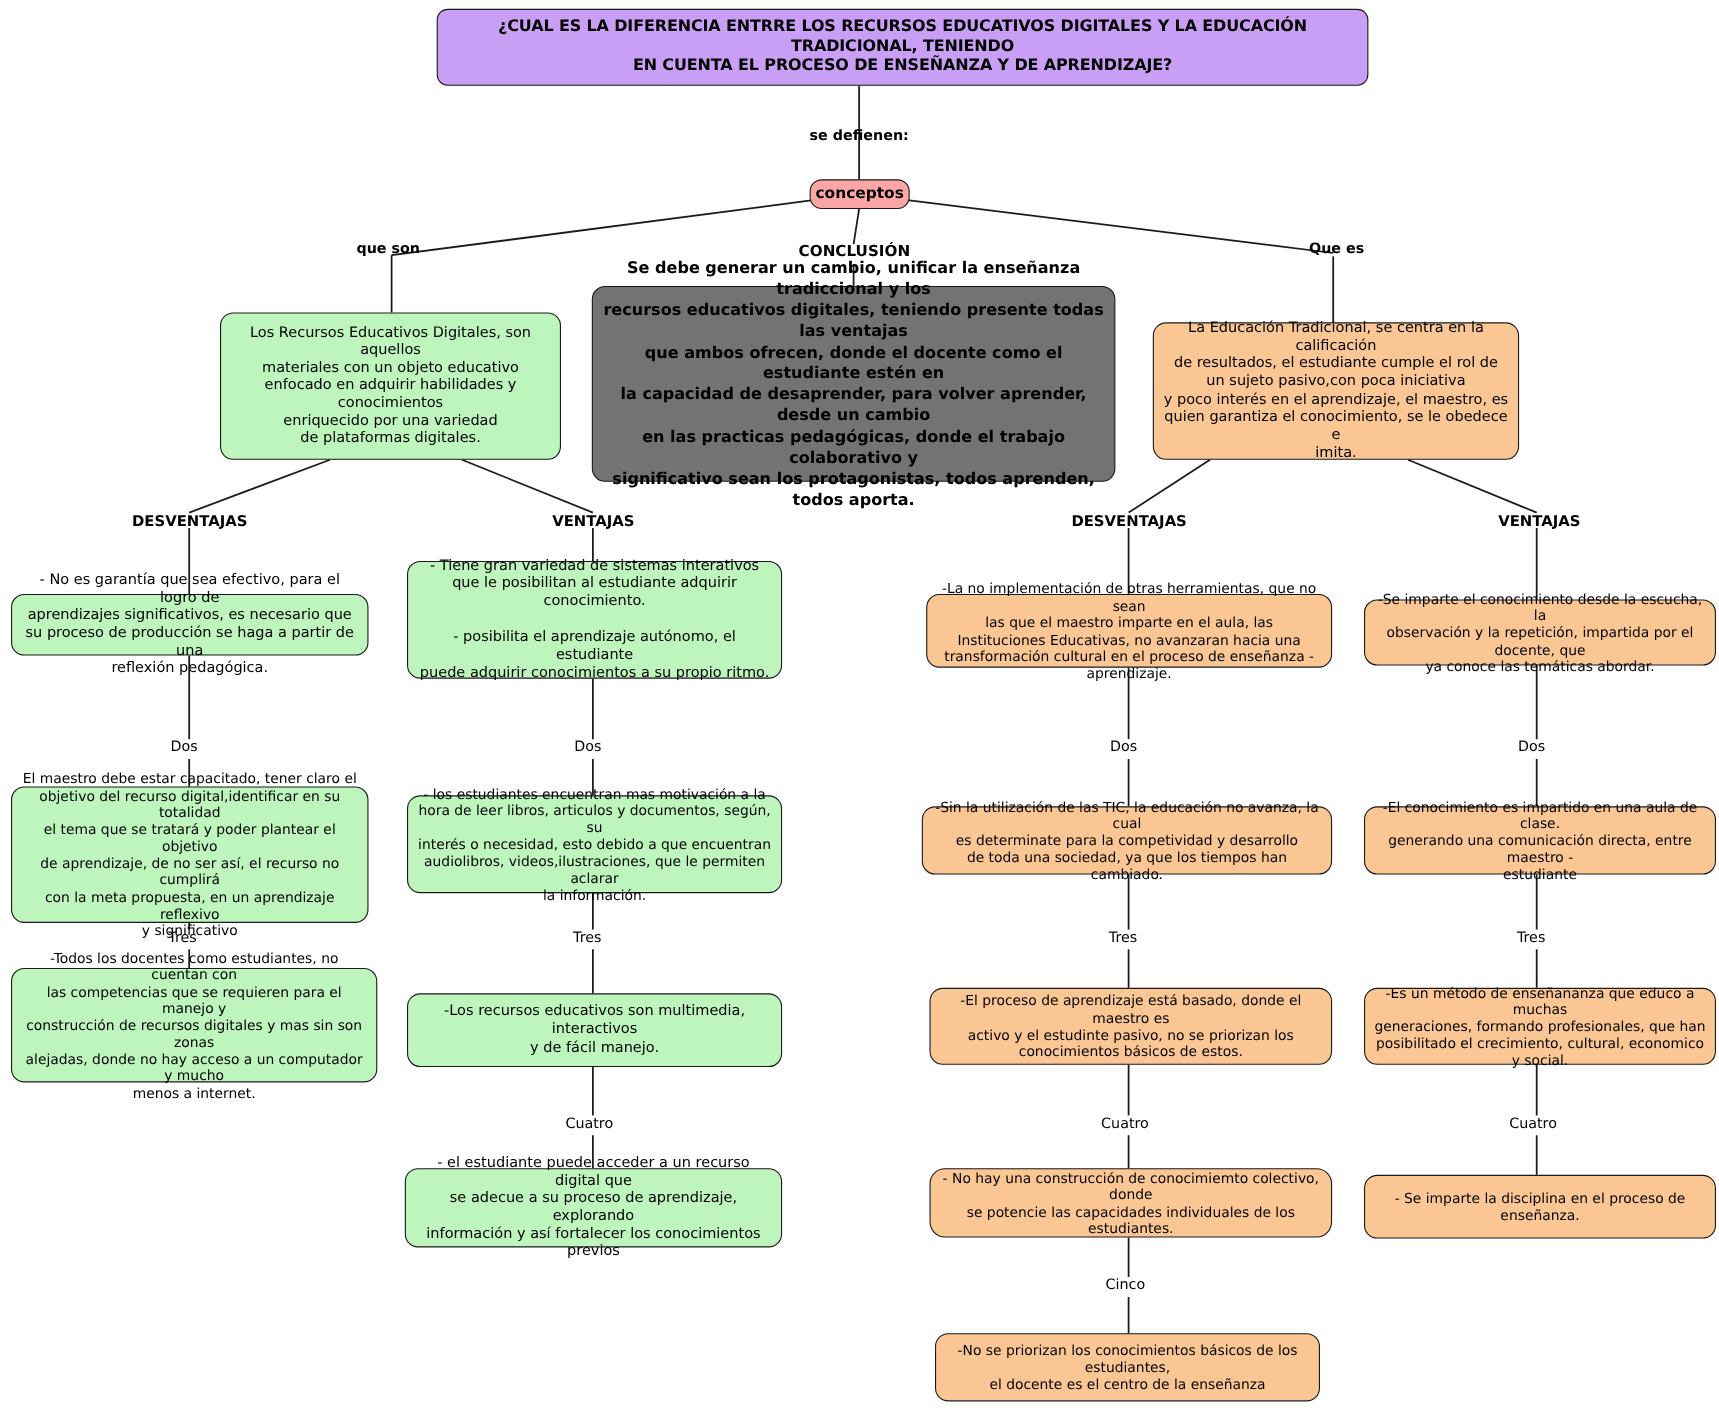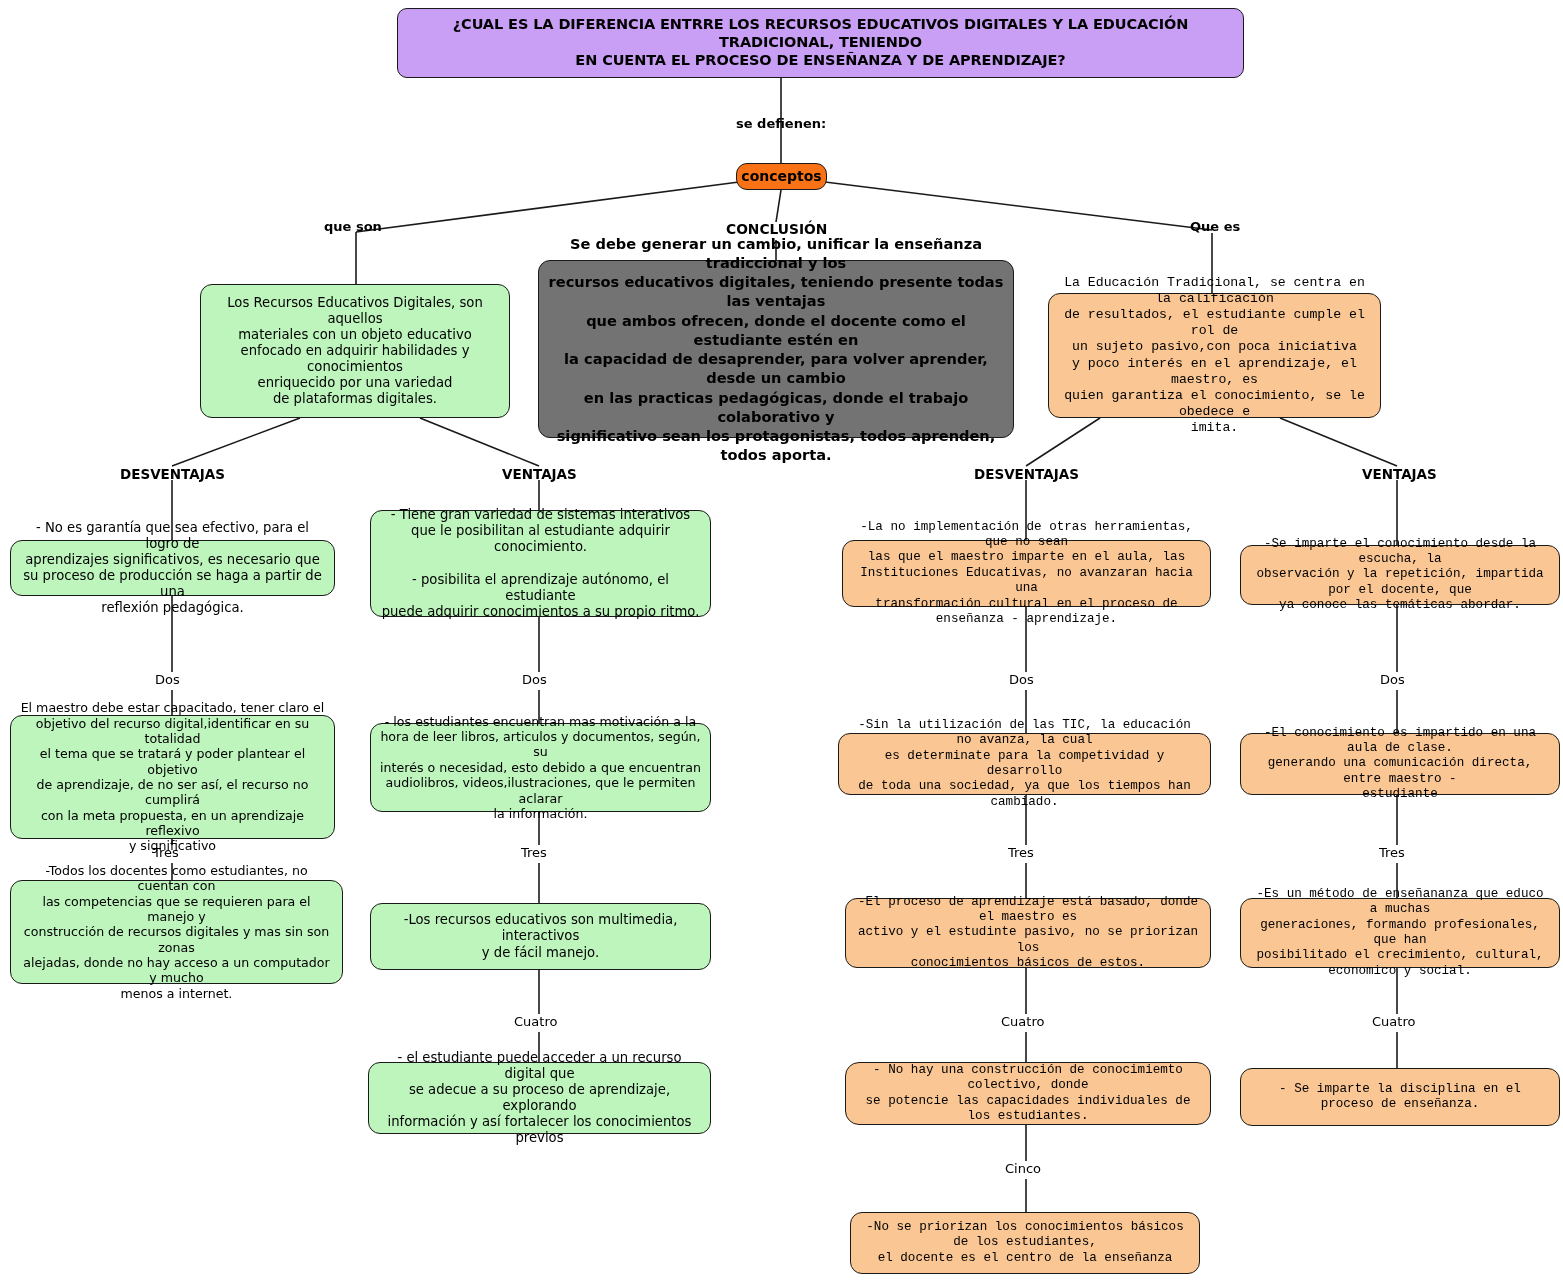--- a/index.html
+++ b/index.html
@@ -34,34 +34,34 @@
     display: flex;
     align-items: center;
     justify-content: center;
     text-align: center;
     padding: 6px 8px;
     line-height: 1.22;
     white-space: pre-line;
     z-index: 2;
   }
   .node.green  { background: #bdf5bd; }
-  .node.orange { background: #fac694; font-family: Liberation Mono, monospace; }
+  .node.orange { background: #fac694; }
   .node.yellow { background: #737373; }
   .node.purple { background: #c99ef5; margin-left: 40px; }
 
   .title-node {
     font-weight: bold;
     font-size: 14.5px;
     letter-spacing: -0.1px;
     border-radius: 10px;
   }
   .concept-node {
     font-weight: bold;
     font-size: 14px;
-    background: #f97316;
+    background: #fca5a5;
     border-radius: 11px;
     padding: 2px 10px;
   }
   .conclusion-node {
     font-weight: bold;
     font-size: 14.6px;
     line-height: 1.32;
   }
   .body-node { font-size: 13.2px; }
   .body-node.small { font-size: 12.6px; }

